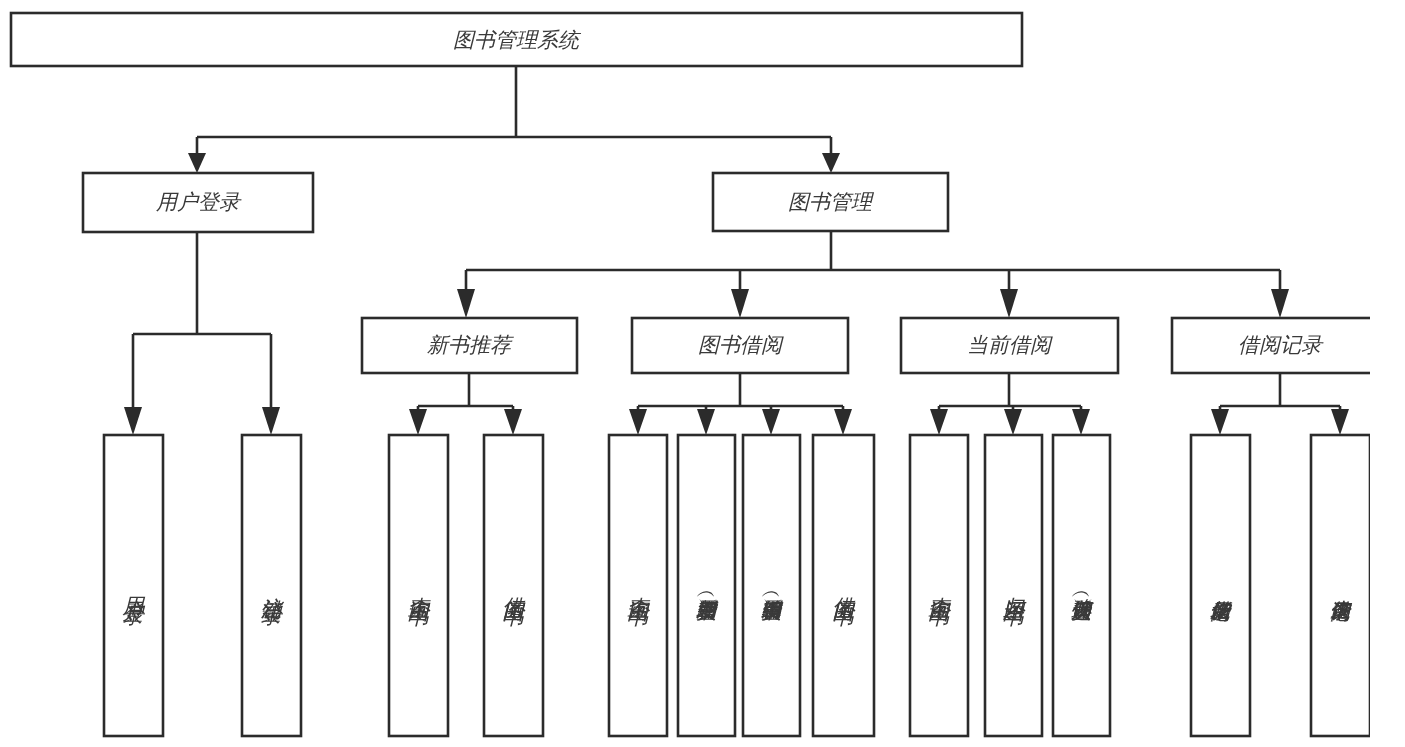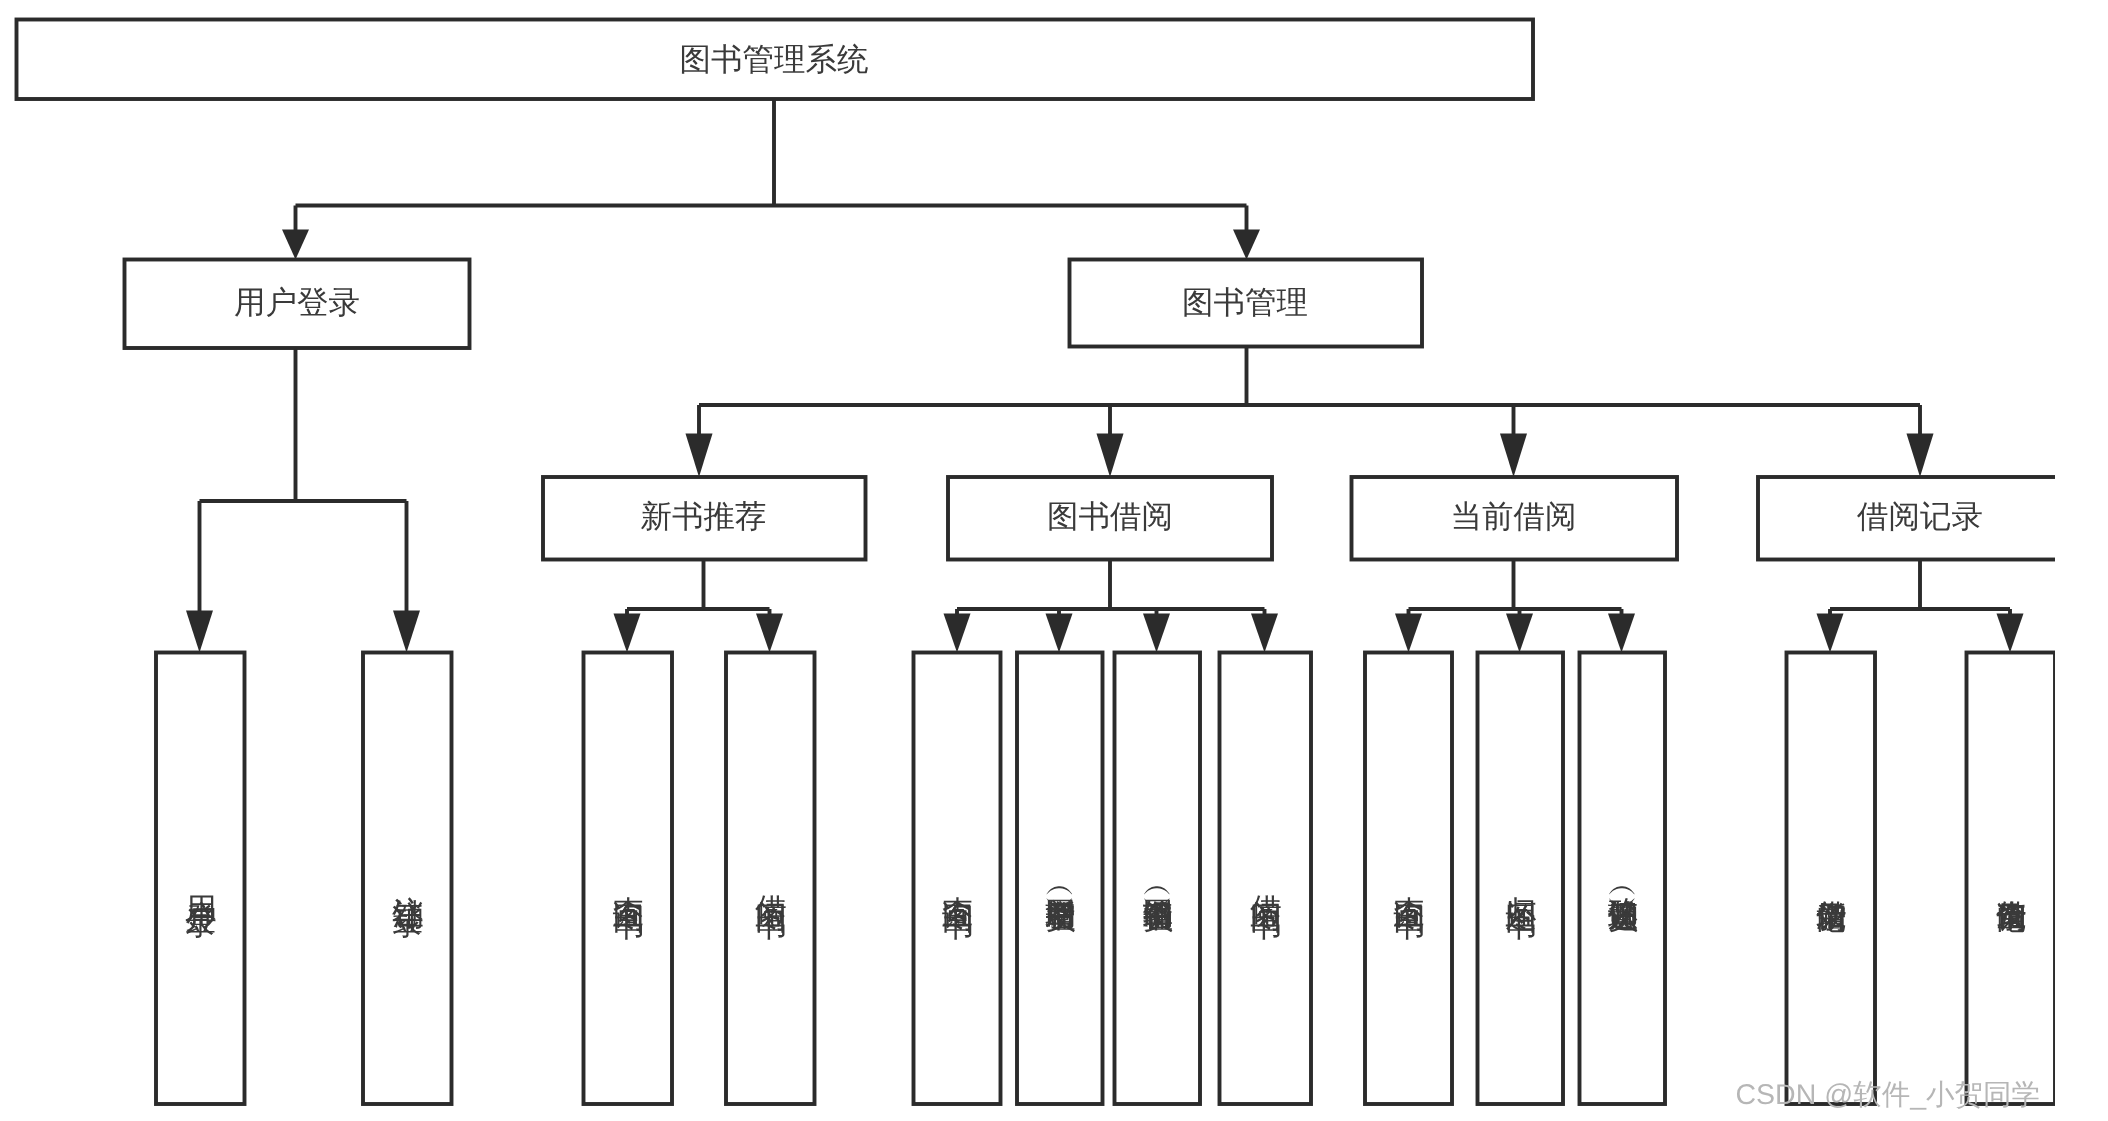--- a/index.html
+++ b/index.html
@@ -9,20 +9,21 @@
   }
   body {
     font-family: "Liberation Sans", "DejaVu Sans", sans-serif;
   }
   #diagram-root {
     position: relative;
     width: 1370px;
     height: 747px;
     background: #ffffff;
     overflow: hidden;
+    font-style: italic;
   }
   svg#flow {
     position: absolute;
     left: 0;
     top: 0;
     width: 1405px;
     height: 747px;
   }
   .box-rect {
     fill: #ffffff;
@@ -242,14 +243,13 @@
   <div class="v-label-wrap" style="left:1053px; top:437px; width:57px; height:297px;">
     <span class="v-label tight">确认归还（管理员）</span>
   </div>
   <div class="v-label-wrap" style="left:1191px; top:435px; width:59px; height:301px;">
     <span class="v-label tight">新增借阅记录</span>
   </div>
   <div class="v-label-wrap" style="left:1311px; top:435px; width:59px; height:301px;">
     <span class="v-label tight">查询借阅记录</span>
   </div>
 
-  <div class="watermark">CSDN @软件_小贺同学</div>
 </div>
 
 </body></html>

